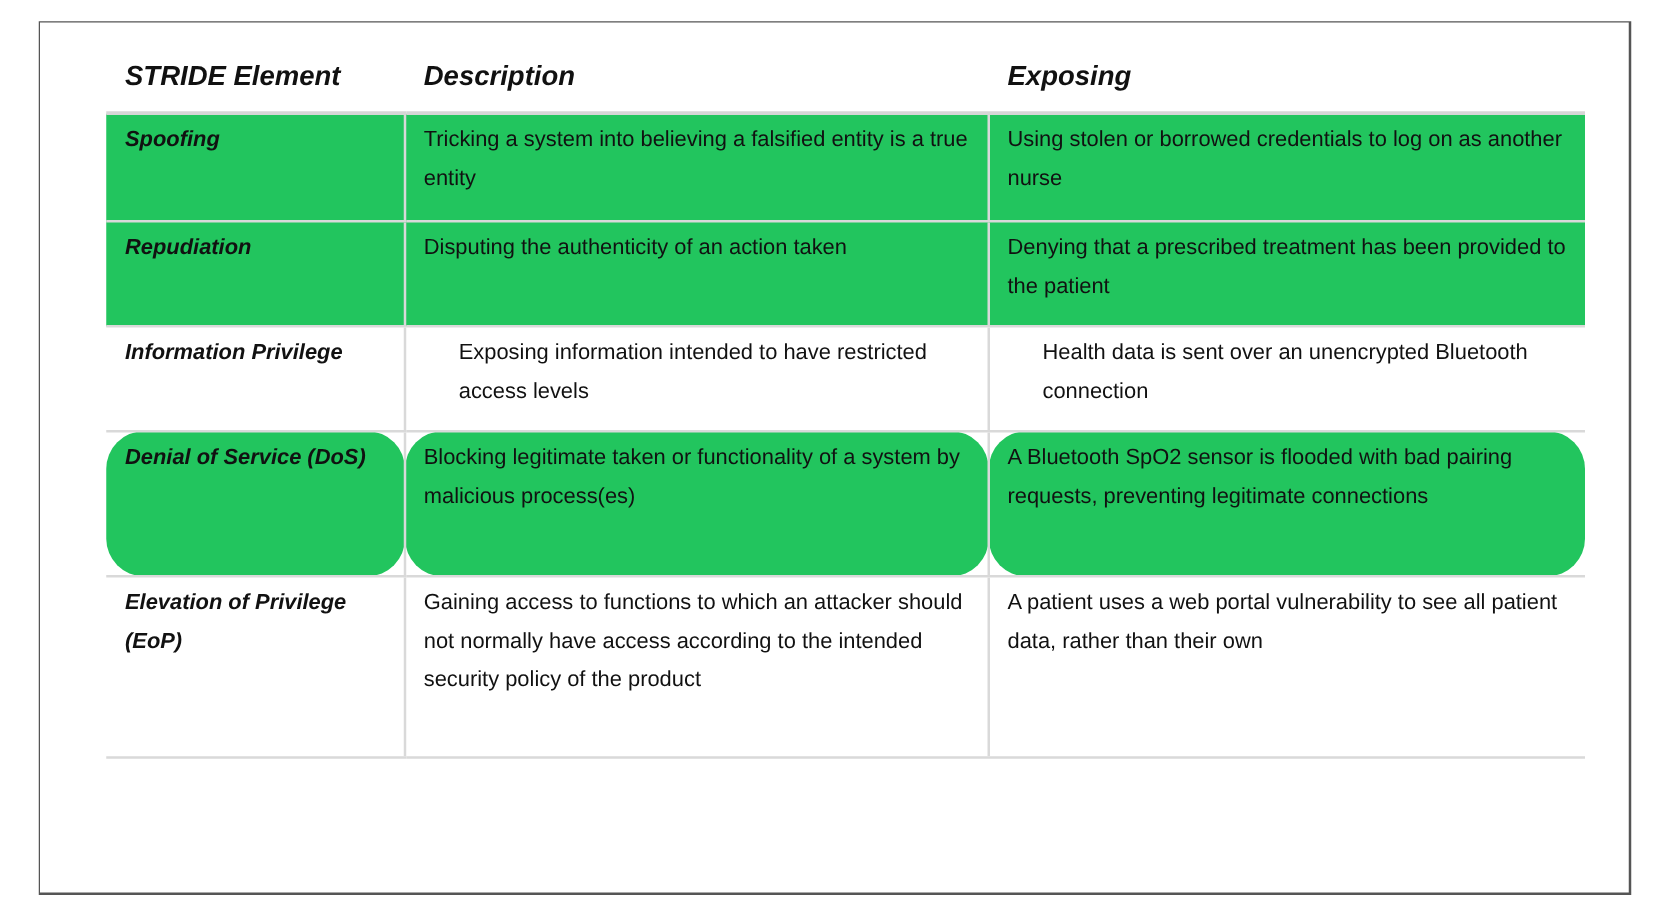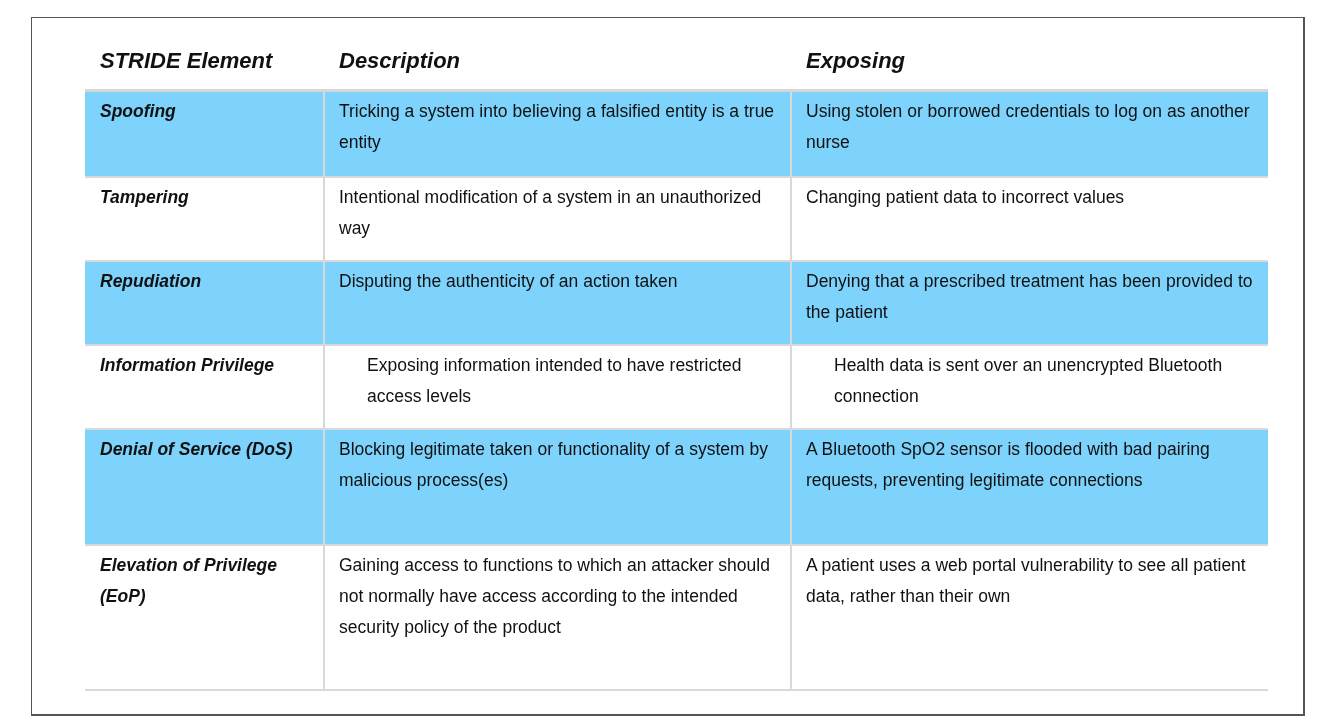--- a/index.html
+++ b/index.html
@@ -11,26 +11,26 @@
                   border-collapse: collapse; table-layout: fixed; }
   .stride-table col.c1 { width: 239px; }
   .stride-table col.c2 { width: 467px; }
   .stride-table col.c3 { width: 477px; }
   .stride-table th { font-style: italic; font-weight: bold; font-size: 22px; text-align: left;
                      padding: 0 0 0 15px; height: 57px; vertical-align: middle; border-bottom: 3px solid #d6d6d6; }
   .stride-table td { font-size: 17.5px; line-height: 31px; vertical-align: top;
                      padding: 4px 10px 0 14px; border-bottom: 2px solid #d9d9d9; }
   .stride-table td + td { border-left: 2px solid #d9d9d9; }
   .stride-table td.name { font-weight: bold; font-style: italic; padding-left: 15px; }
-  .stride-table tr.shaded td { background: #7dd3fc; }
+  .stride-table tr.shaded td { background: #22c55e; }
   .r1 td { height: 80px; }
   .r2 td { height: 78px; }
   .r3 td { height: 78px; margin-top: 36px; }
   .r4 td { height: 78px; padding-left: 42px; }
-  .r5 td { height: 110px; }
+  .r5 td { height: 110px; border-radius: 30px; }
   .r6 td { height: 139px; }
 </style>
 </head>
 <body>
 
 <div class="frame"></div>
 
 <table class="stride-table">
   <colgroup>
       <col class="c1">
@@ -43,25 +43,20 @@
       <th>Description</th>
       <th>Exposing</th>
     </tr>
   </thead>
   <tbody>
     <tr class="r1 shaded">
       <td class="name">Spoofing</td>
       <td>Tricking a system into believing a falsified entity is a true entity</td>
       <td>Using stolen or borrowed credentials to log on as another nurse</td>
     </tr>
-    <tr class="r2">
-      <td class="name">Tampering</td>
-      <td>Intentional modification of a system in an unauthorized way</td>
-      <td>Changing patient data to incorrect values</td>
-    </tr>
     <tr class="r3 shaded">
       <td class="name">Repudiation</td>
       <td>Disputing the authenticity of an action taken</td>
       <td>Denying that a prescribed treatment has been provided to the patient</td>
     </tr>
     <tr class="r4">
       <td class="name">Information Privilege</td>
       <td>Exposing information intended to have restricted access levels</td>
       <td>Health data is sent over an unencrypted Bluetooth connection</td>
     </tr>

